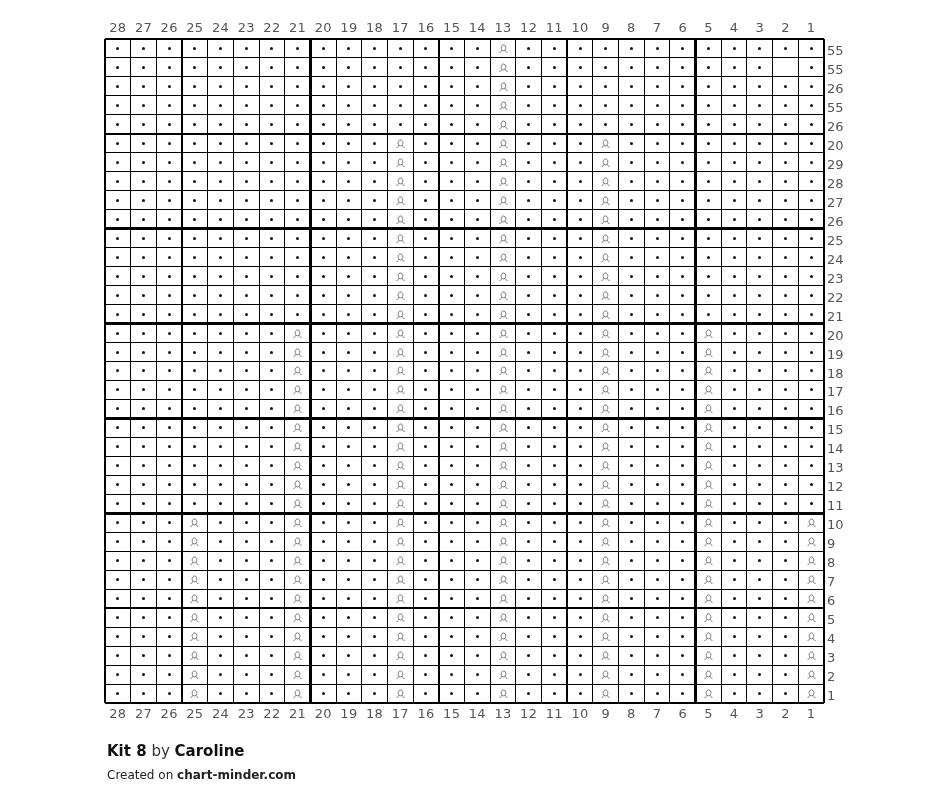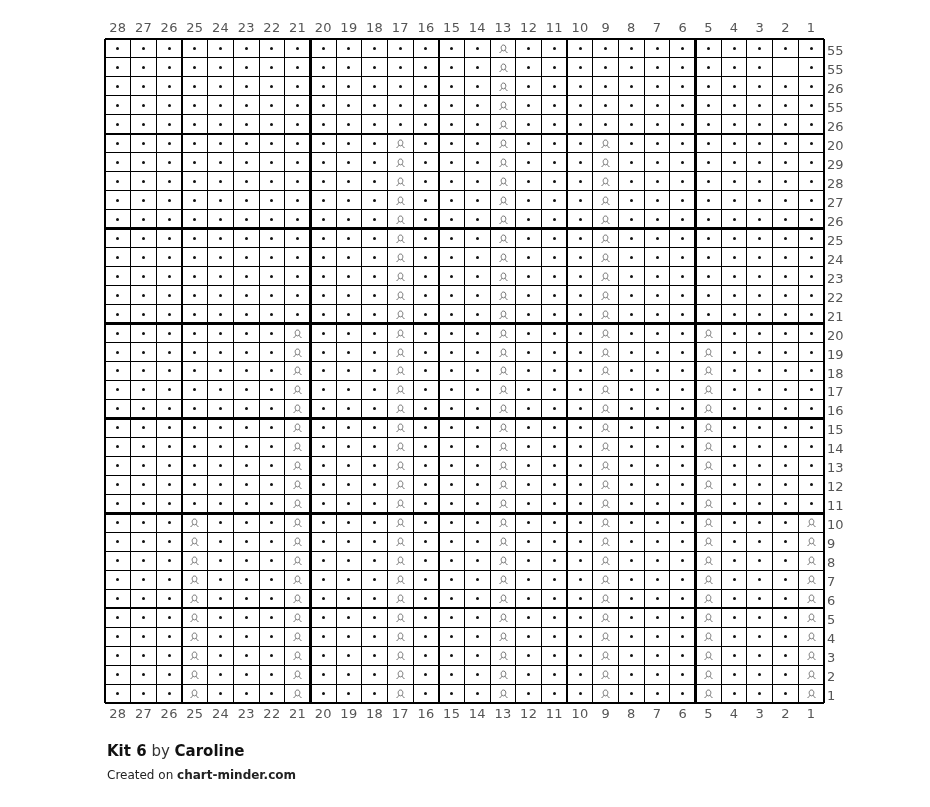--- a/index.html
+++ b/index.html
@@ -3747,20 +3747,20 @@
     <span class="col-label" style="left: 539.25px;">7</span>
     <span class="col-label" style="left: 564.929px;">6</span>
     <span class="col-label" style="left: 590.607px;">5</span>
     <span class="col-label" style="left: 616.286px;">4</span>
     <span class="col-label" style="left: 641.964px;">3</span>
     <span class="col-label" style="left: 667.643px;">2</span>
     <span class="col-label" style="left: 693.321px;">1</span>
   </div>
 
 <div class="footer-title">
-  <b>Kit 6</b>
+  <b>Kit 8</b>
   <span class="by">by</span>
   <b>Caroline</b>
 </div>
 <div class="footer-credit">
   <span>Created on</span>
   <b>chart-minder.com</b>
 </div>
 
 </body></html>

